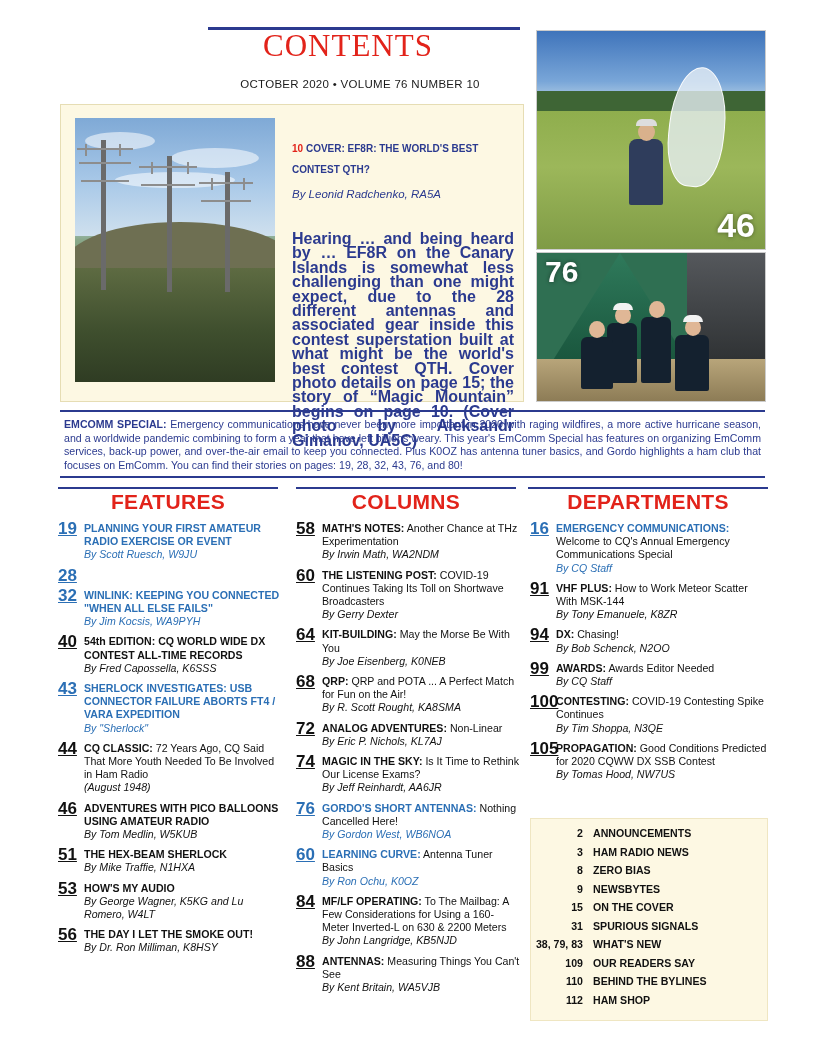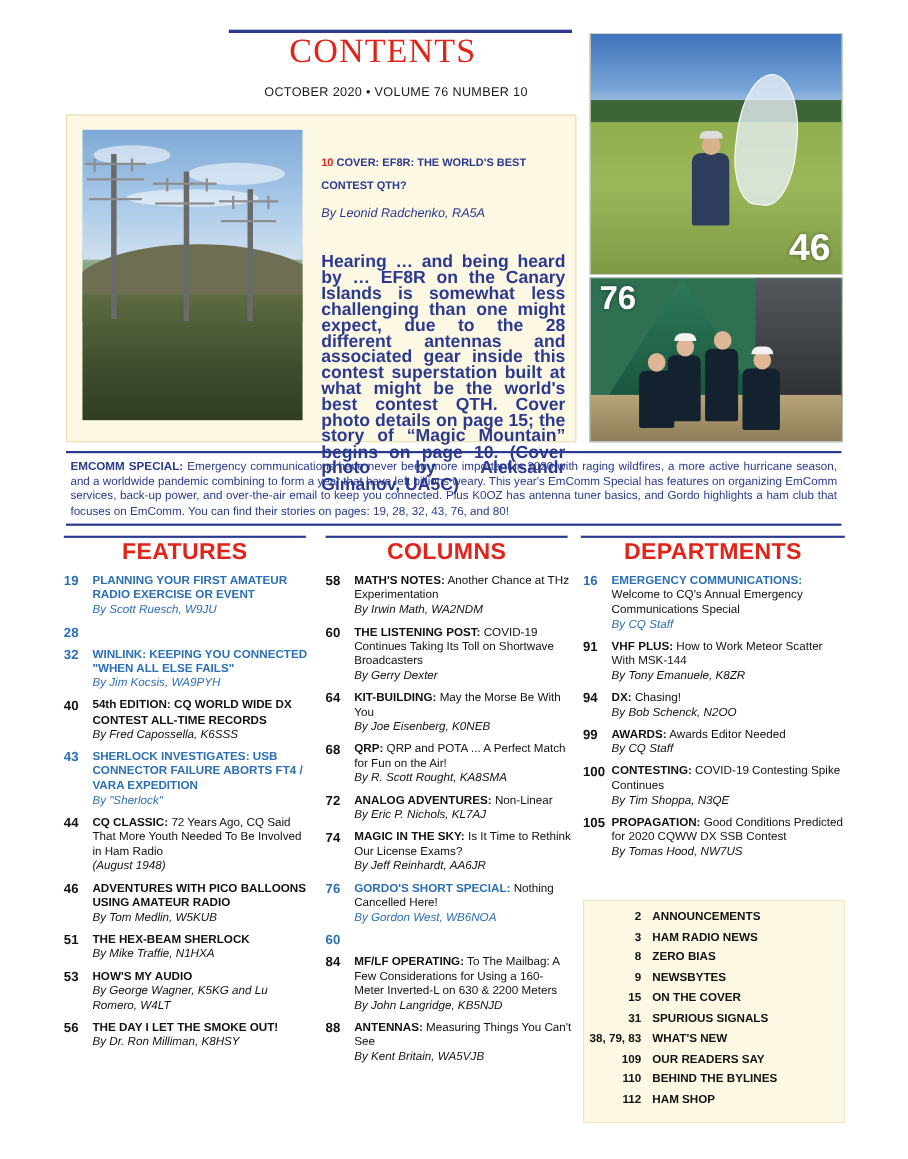--- a/index.html
+++ b/index.html
@@ -232,21 +232,22 @@
     display: flex;
     margin-bottom: 7px;
   }
   .toc .pg {
     width: 26px;
     flex: 0 0 26px;
     padding-right: 8px;
     font-weight: bold;
     color: #111;
     box-sizing: border-box;
-    font-size: 12px;
+    font-size: 17px;
+    text-decoration: underline;
   }
   .toc .body { flex: 1; }
   .toc .ttl {
     font-weight: bold;
     text-transform: none;
   }
   .toc .by {
     font-style: italic;
     display: block;
     font-weight: normal;
@@ -440,24 +441,25 @@
       <div class="item">
         <div class="pg">72</div>
         <div class="body"><span class="ttl">ANALOG ADVENTURES:</span><span class="sub"> Non-Linear</span><span class="by">By Eric P. Nichols, KL7AJ</span></div>
       </div>
       <div class="item">
         <div class="pg">74</div>
         <div class="body"><span class="ttl">MAGIC IN THE SKY:</span><span class="sub"> Is It Time to Rethink Our License Exams?</span><span class="by">By Jeff Reinhardt, AA6JR</span></div>
       </div>
       <div class="item blue">
         <div class="pg">76</div>
-        <div class="body"><span class="ttl">GORDO'S SHORT SPECIAL:</span><span class="sub"> Nothing Cancelled Here!</span><span class="by">By Gordon West, WB6NOA</span></div>
+        <div class="body"><span class="ttl">GORDO'S SHORT ANTENNAS:</span><span class="sub"> Nothing Cancelled Here!</span><span class="by">By Gordon West, WB6NOA</span></div>
       </div>
       <div class="item blue">
         <div class="pg">60</div>
+        <div class="body"><span class="ttl">LEARNING CURVE:</span><span class="sub"> Antenna Tuner Basics</span><span class="by">By Ron Ochu, K0OZ</span></div>
       </div>
       <div class="item">
         <div class="pg">84</div>
         <div class="body"><span class="ttl">MF/LF OPERATING:</span><span class="sub"> To The Mailbag: A Few Considerations for Using a 160-Meter Inverted-L on 630 &amp; 2200 Meters</span><span class="by">By John Langridge, KB5NJD</span></div>
       </div>
       <div class="item">
         <div class="pg">88</div>
         <div class="body"><span class="ttl">ANTENNAS:</span><span class="sub"> Measuring Things You Can't See</span><span class="by">By Kent Britain, WA5VJB</span></div>
       </div>
     </div>

